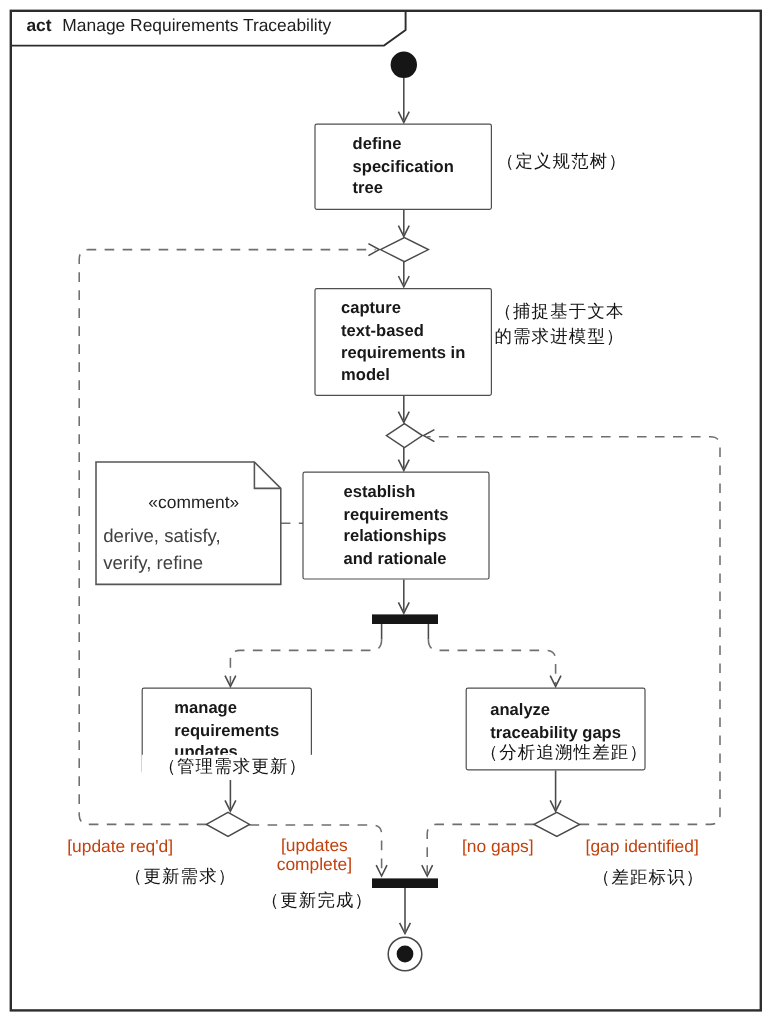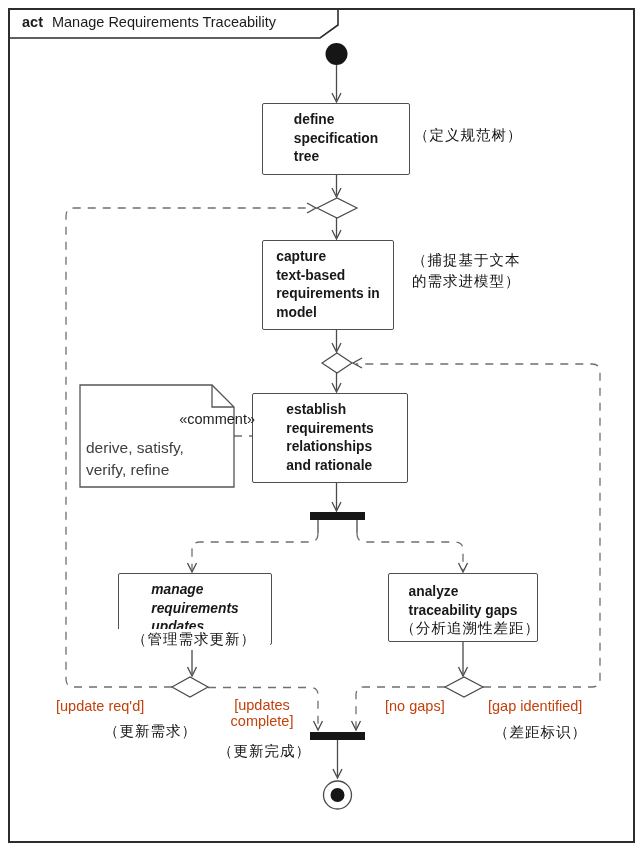--- a/index.html
+++ b/index.html
@@ -8,40 +8,40 @@
   .frame{position:absolute;left:8px;top:8px;width:623px;height:831px;
          border:2px solid #2d2d2d;background:transparent;}
   .svg-layer{position:absolute;left:0;top:0;width:641px;height:848px;}
   .title-bar{position:absolute;left:22px;top:14px;font-size:14.5px;color:#1c1c1c;}
   .title-bar .kw{font-weight:bold;margin-right:9px;}
   .box{position:absolute;border:1.4px solid #4f4f4f;border-radius:2px;background:#fff;
        display:flex;align-items:center;justify-content:center;text-align:left;
        font-weight:bold;font-size:13.8px;line-height:18.5px;color:#181818;
        white-space:pre-line;box-sizing:border-box;}
   .box-define{left:262px;top:103px;width:148px;height:72px;}
-  .box-capture{left:262px;top:240px;width:132px;height:90px;}
+  .box-capture{left:262px;top:240px;width:148px;height:90px;}
   .box-establish{left:252px;top:393px;width:156px;height:90px;}
-  .box-manage{left:118px;top:573px;width:154px;height:72px;align-items:flex-start;padding-top:7px;font-style:italic;}
+  .box-manage{left:118px;top:573px;width:142px;height:72px;align-items:flex-start;padding-top:7px;}
   .box-analyze{left:388px;top:573px;width:150px;height:69px;align-items:flex-start;padding-top:9px;}
   .ann{position:absolute;font-family:"DejaVu Serif","Liberation Serif",serif;
        font-size:14.5px;line-height:21px;color:#141414;white-space:pre-line;letter-spacing:1px;}
   .ann-define{left:414px;top:125px;}
   .ann-capture{left:412px;top:250px;}
   .ann-establish{left:404px;top:399px;width:158px;text-align:center;}
   .ann-manage{left:118px;top:629px;width:152px;text-align:center;background:#fff;}
   .ann-analyze{left:388px;top:618px;width:152px;text-align:right;}
   .ann-g1{left:60px;top:721px;margin-left:44px;}
   .ann-g2{left:218px;top:741px;}
   .ann-g4{left:494px;top:722px;}
   .guard{position:absolute;font-size:14.5px;color:#c2410c;white-space:pre-line;}
   .guard-1{left:56px;top:698px;}
   .guard-2{left:221px;top:697px;width:82px;text-align:center;}
   .guard-3{left:385px;top:698px;}
   .guard-4{left:488px;top:698px;}
-  .comment-stereo{position:absolute;left:100px;top:411px;width:155px;text-align:right;
+  .comment-stereo{position:absolute;left:84px;top:411px;width:155px;text-align:center;
        font-size:14.5px;color:#222;}
   .comment-body{position:absolute;left:86px;top:437px;font-size:15.5px;line-height:22px;
        color:#404040;white-space:pre-line;}
 </style>
 </head>
 <body>
 
 <div class="canvas">
 
   <div class="frame"></div>

